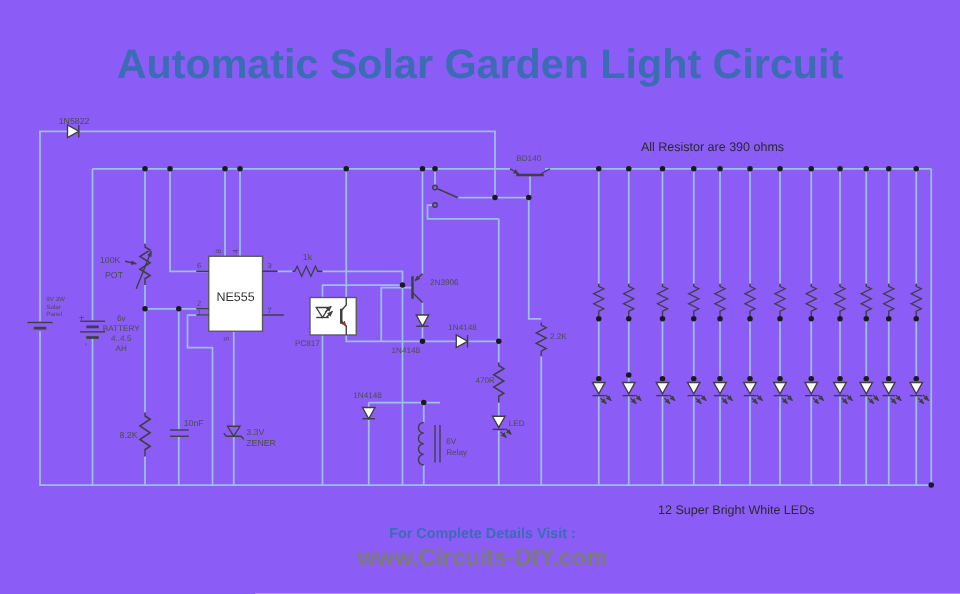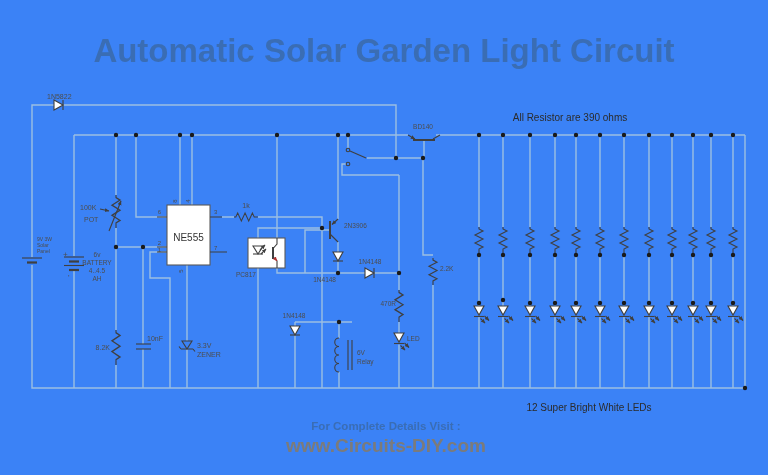--- a/index.html
+++ b/index.html
@@ -1,16 +1,16 @@
 <!DOCTYPE html>
 <html><head>
 <meta charset="utf-8">
 <style>
   html,body{margin:0;padding:0;background:#fff;}
-  #page{position:relative;width:768px;height:475px;background:#3b82f6;overflow:hidden;
+  #page{position:relative;width:768px;height:475px;background:#8b5cf6;overflow:hidden;
         font-family:"Liberation Sans",sans-serif;}
   svg{display:block;}
   .wire{stroke:#9cbfe2;stroke-width:1.4;fill:none;}
   .sym{stroke:#3f3f3f;stroke-width:1.1;fill:none;}
   .sym2{stroke:#3f3f3f;stroke-width:2;fill:none;}
   .box{stroke:#5a5a5a;stroke-width:1.1;fill:#ffffff;}
   .lbl{fill:#4d4d4d;}
   .dot{fill:#1a1a1a;}
   text{font-family:"Liberation Sans",sans-serif;}
 </style>

